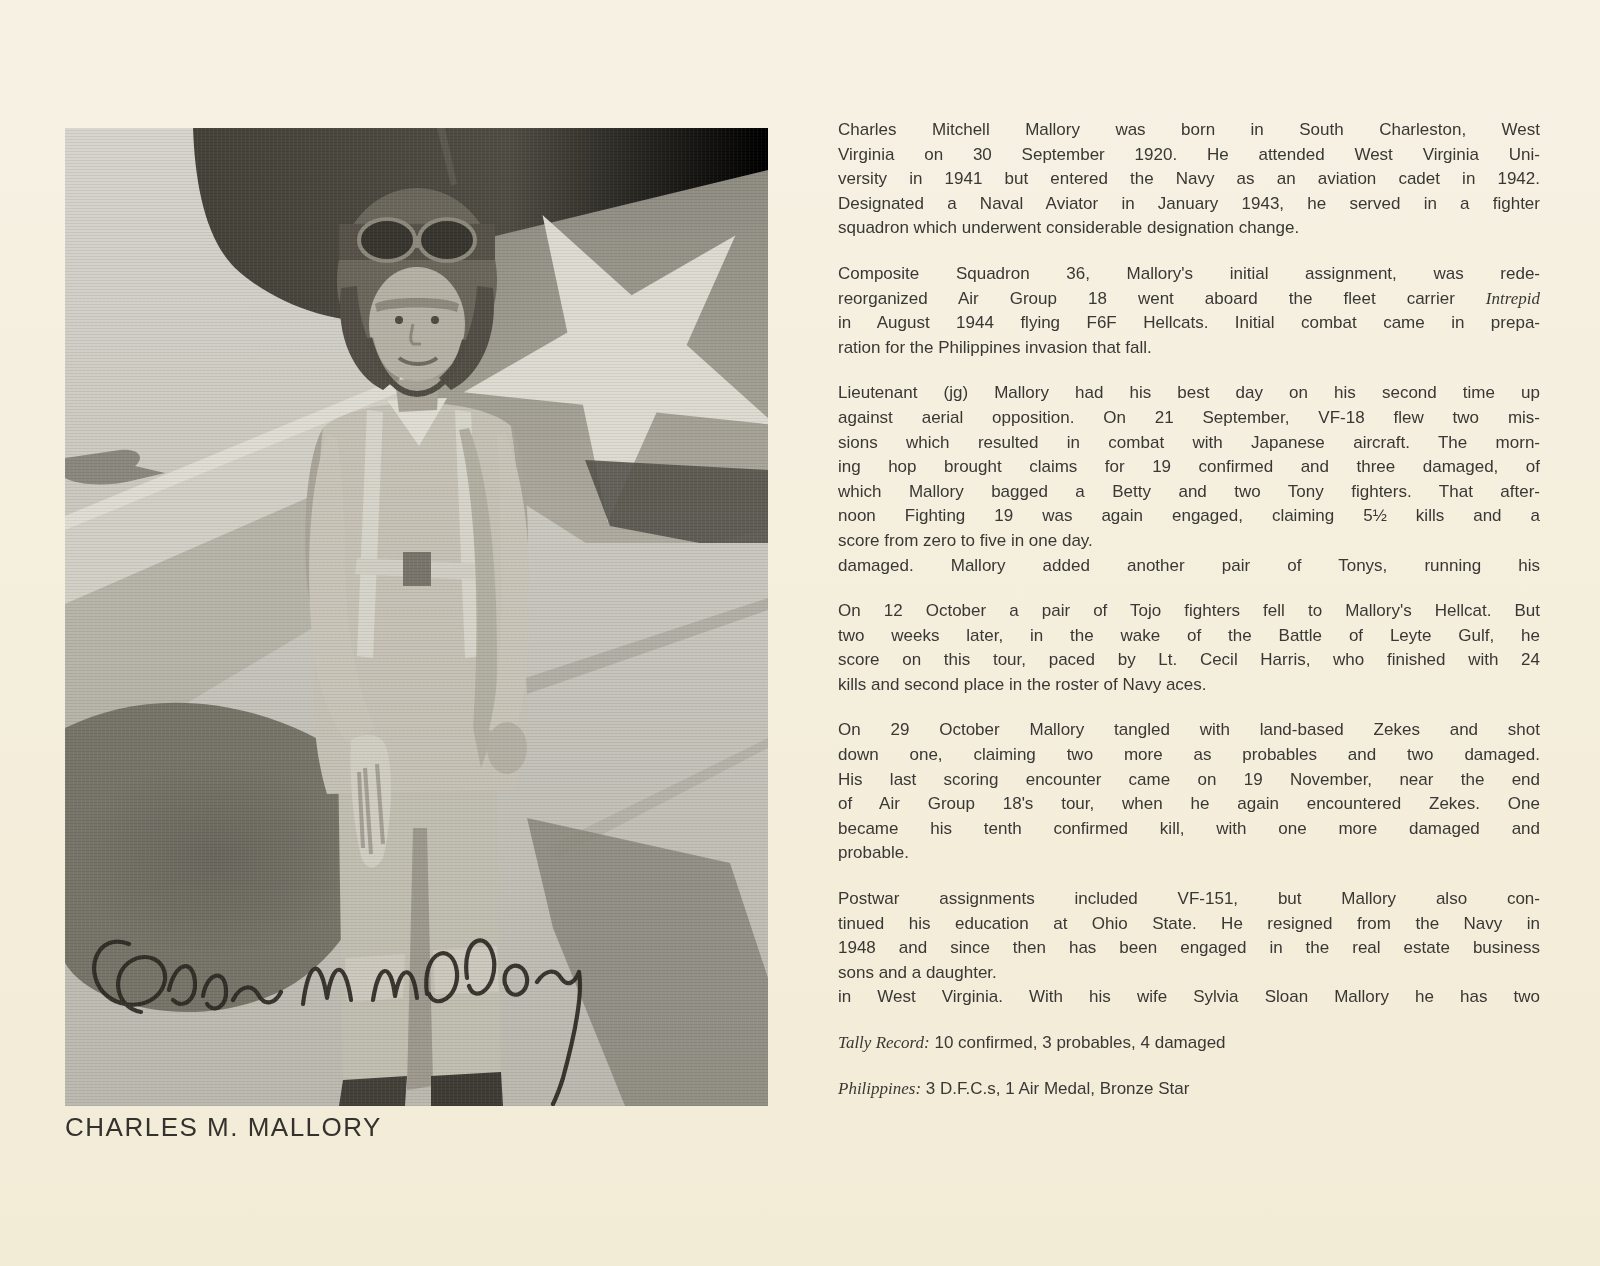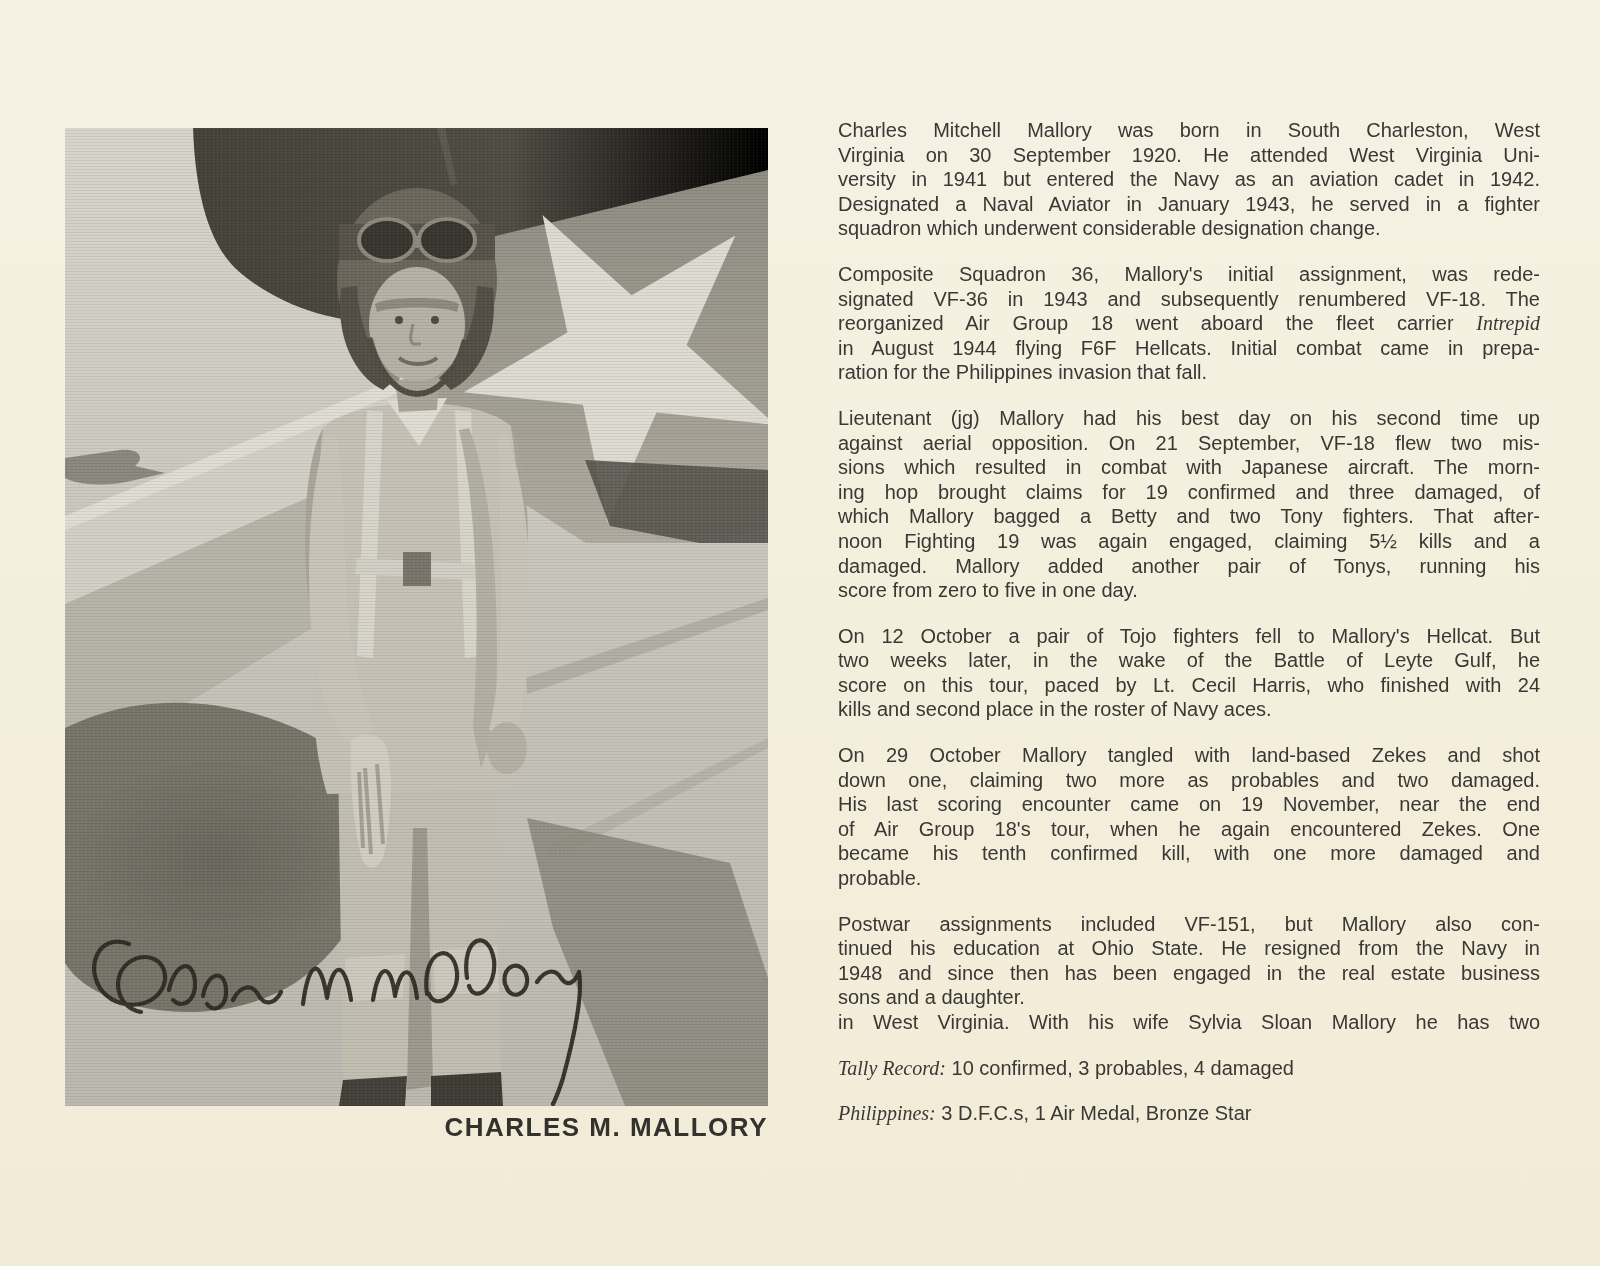--- a/index.html
+++ b/index.html
@@ -16,27 +16,27 @@
     background:#c9c6bf;overflow:hidden;
   }
   .photo svg{display:block;width:100%;height:100%;}
   .photo .grain{
     position:absolute;inset:0;pointer-events:none;opacity:.06;
     background:repeating-linear-gradient(0deg,#000 0 1px,transparent 1px 3px),
                repeating-linear-gradient(90deg,#fff 0 1px,transparent 1px 4px);
   }
   .caption{
     position:absolute;left:65px;top:1112px;width:703px;
-    text-align:right;font-size:26px;letter-spacing:1.5px;
-    color:#34322d;font-weight:700;
+    text-align:left;font-size:26px;letter-spacing:1.5px;
+    color:#34322d;font-weight:400;
   }
   
   .article{
     position:absolute;left:838px;top:118px;width:702px;
-    color:#3a3835;font-size:20px;line-height:24.6px;
+    color:#3a3835;font-size:17px;line-height:24.6px;
   }
   .para{margin:0 0 21px 0;}
   .line{text-align:justify;text-align-last:justify;}
   .line.last{text-align-last:left;}
   .line i{font-style:italic;font-family:Liberation Serif, serif;}
 </style>
 </head>
 <body>
 
 <div class="page">
@@ -164,34 +164,33 @@
   <div class="article">
       <div class="para">
         <div class="line">Charles Mitchell Mallory was born in South Charleston, West</div>
         <div class="line">Virginia on 30 September 1920. He attended West Virginia Uni-</div>
         <div class="line">versity in 1941 but entered the Navy as an aviation cadet in 1942.</div>
         <div class="line">Designated a Naval Aviator in January 1943, he served in a fighter</div>
         <div class="line last">squadron which underwent considerable designation change.</div>
       </div>
       <div class="para">
         <div class="line">Composite Squadron 36, Mallory's initial assignment, was rede-</div>
-        <div class="line">signated VF-36 in 1943 and subsequently renumbered VF-18. The</div>
         <div class="line">reorganized Air Group 18 went aboard the fleet carrier <i>Intrepid</i></div>
         <div class="line">in August 1944 flying F6F Hellcats. Initial combat came in prepa-</div>
         <div class="line last">ration for the Philippines invasion that fall.</div>
       </div>
       <div class="para">
         <div class="line">Lieutenant (jg) Mallory had his best day on his second time up</div>
         <div class="line">against aerial opposition. On 21 September, VF-18 flew two mis-</div>
         <div class="line">sions which resulted in combat with Japanese aircraft. The morn-</div>
         <div class="line">ing hop brought claims for 19 confirmed and three damaged, of</div>
         <div class="line">which Mallory bagged a Betty and two Tony fighters. That after-</div>
         <div class="line">noon Fighting 19 was again engaged, claiming 5½ kills and a</div>
+        <div class="line last">score from zero to five in one day.</div>
         <div class="line">damaged. Mallory added another pair of Tonys, running his</div>
-        <div class="line last">score from zero to five in one day.</div>
       </div>
       <div class="para">
         <div class="line">On 12 October a pair of Tojo fighters fell to Mallory's Hellcat. But</div>
         <div class="line">two weeks later, in the wake of the Battle of Leyte Gulf, he</div>
         <div class="line">score on this tour, paced by Lt. Cecil Harris, who finished with 24</div>
         <div class="line last">kills and second place in the roster of Navy aces.</div>
       </div>
       <div class="para">
         <div class="line">On 29 October Mallory tangled with land-based Zekes and shot</div>
         <div class="line">down one, claiming two more as probables and two damaged.</div>

